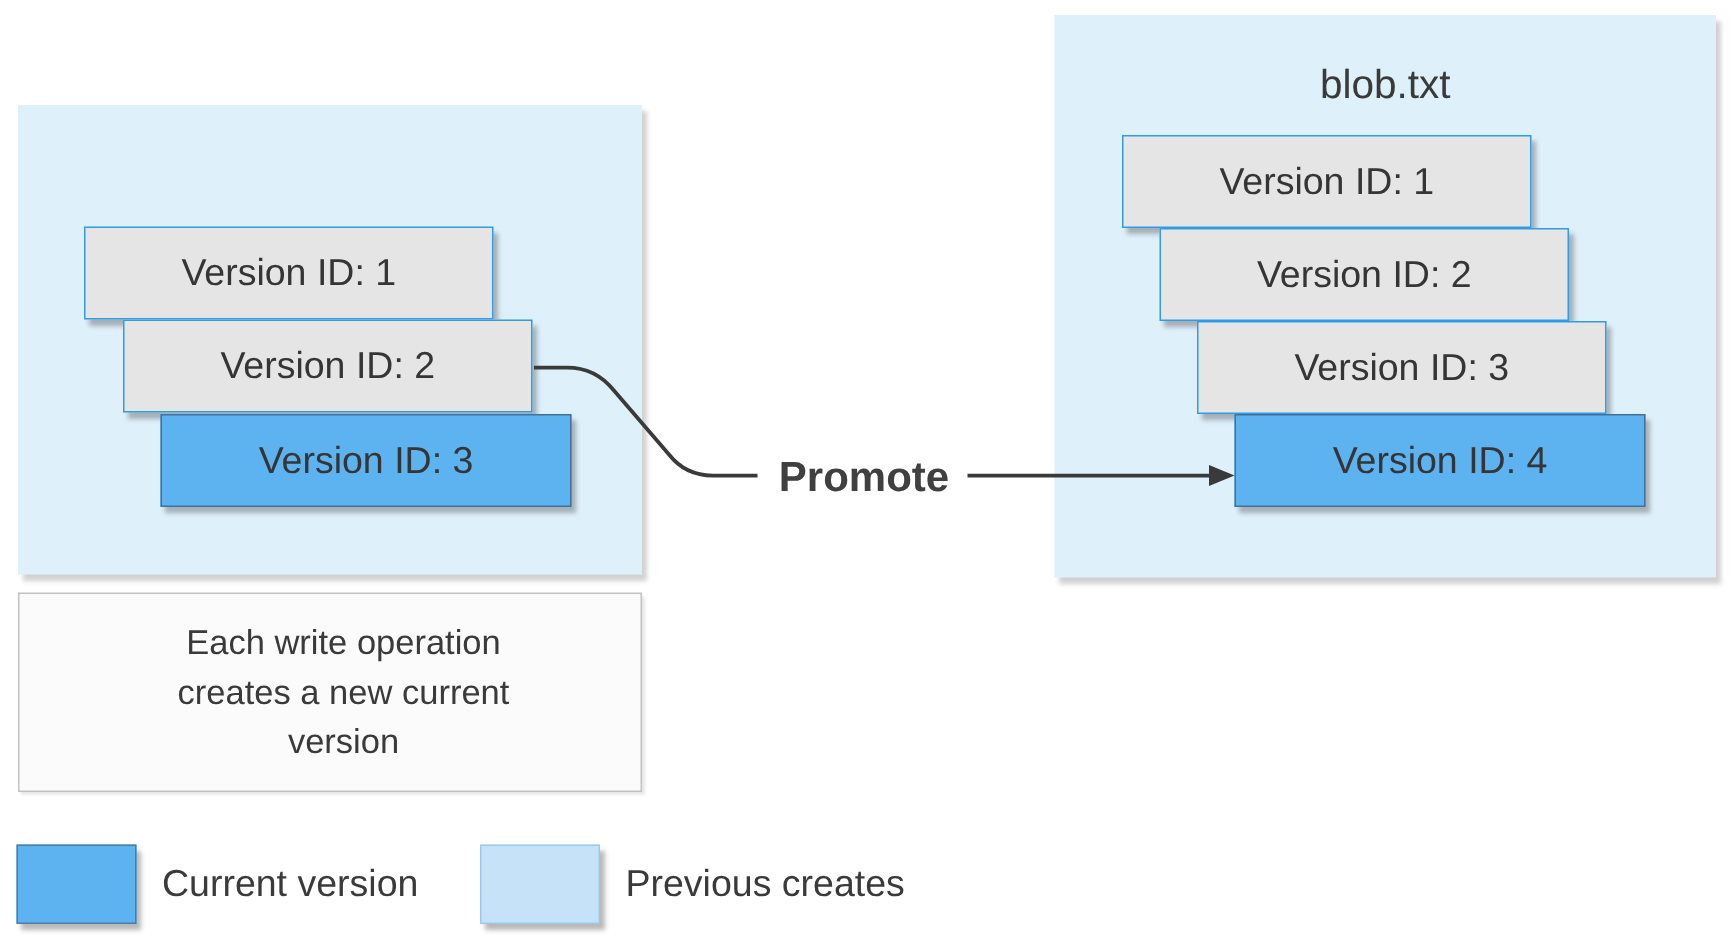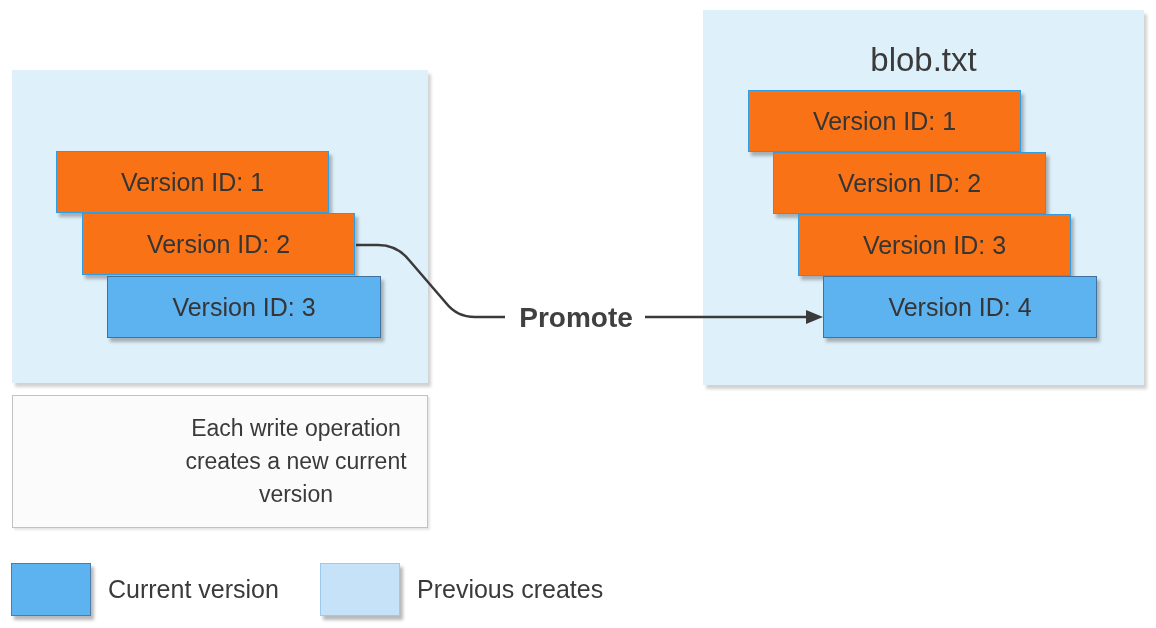--- a/index.html
+++ b/index.html
@@ -15,54 +15,54 @@
   
   .blob-panel {
     position: absolute;
     background: #def0fa;
     box-shadow: 3px 4px 3px rgba(0,0,0,0.18);
   }
   .blob-panel .blob-title {
     position: absolute;
     left: 0; right: 0;
     text-align: center;
-    font-size: 33px;
+    font-size: 27px;
     color: #3a3a3a;
   }
 
   
   .vbox {
     position: absolute;
     height: 62px;
     display: flex;
     align-items: center;
     justify-content: center;
     font-size: 25px;
     color: #353535;
     box-shadow: 3px 4px 3px rgba(80,80,80,0.40);
   }
   .vbox.previous {
-    background: #f97316;
+    background: #e5e5e5;
     border: 1.5px solid #2f9ce3;
   }
   .vbox.current {
     background: #5db2f0;
     border: 1.5px solid #41719c;
   }
 
   
   .caption-box {
     position: absolute;
     height: 133px;
     background: #fbfbfb;
     border: 1px solid #c2c2c2;
     box-shadow: 2px 2px 2px rgba(0,0,0,0.10);
     display: flex;
     align-items: center;
-    justify-content: flex-end;
+    justify-content: center;
     padding-left: 18px;
   }
   .caption-box p {
     text-align: center;
     font-size: 23px;
     line-height: 33px;
     color: #3a3a3a;
   }
   .caption-box.left p  { max-width: 262px; }
   .caption-box.right p { max-width: 350px; }

